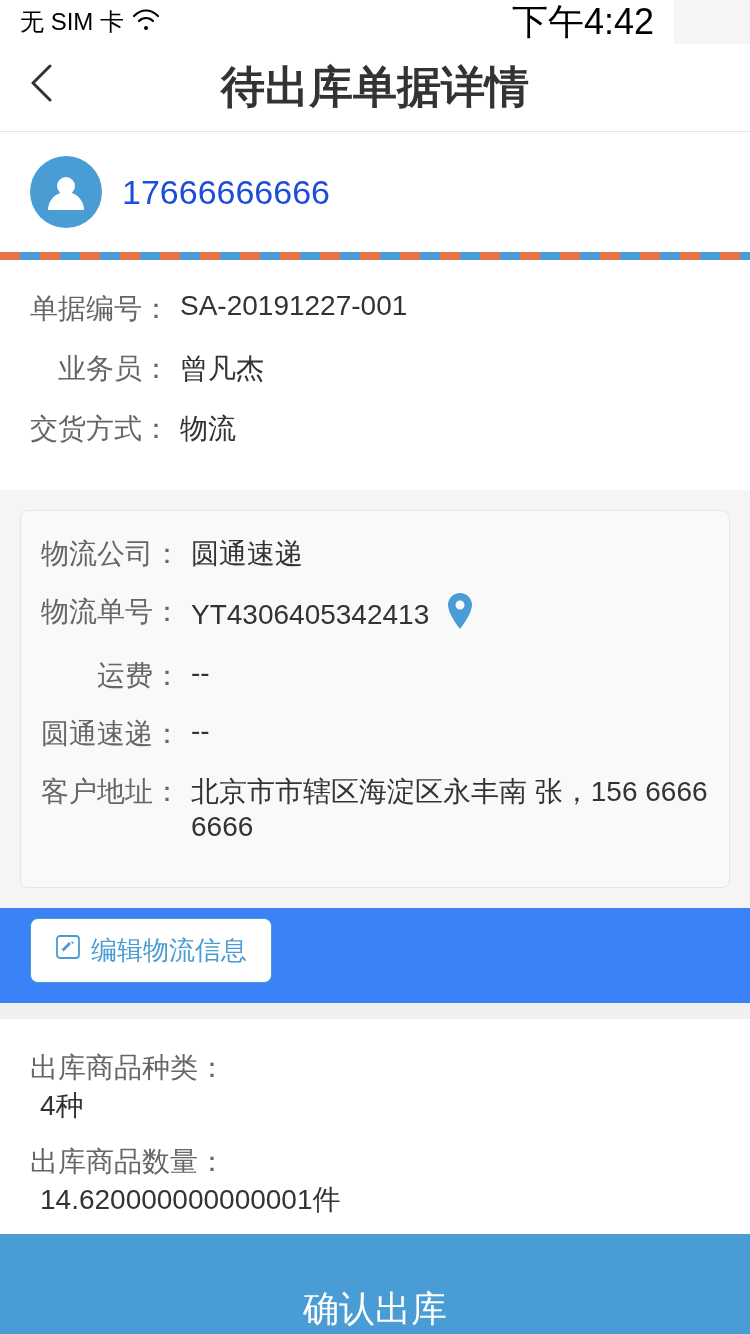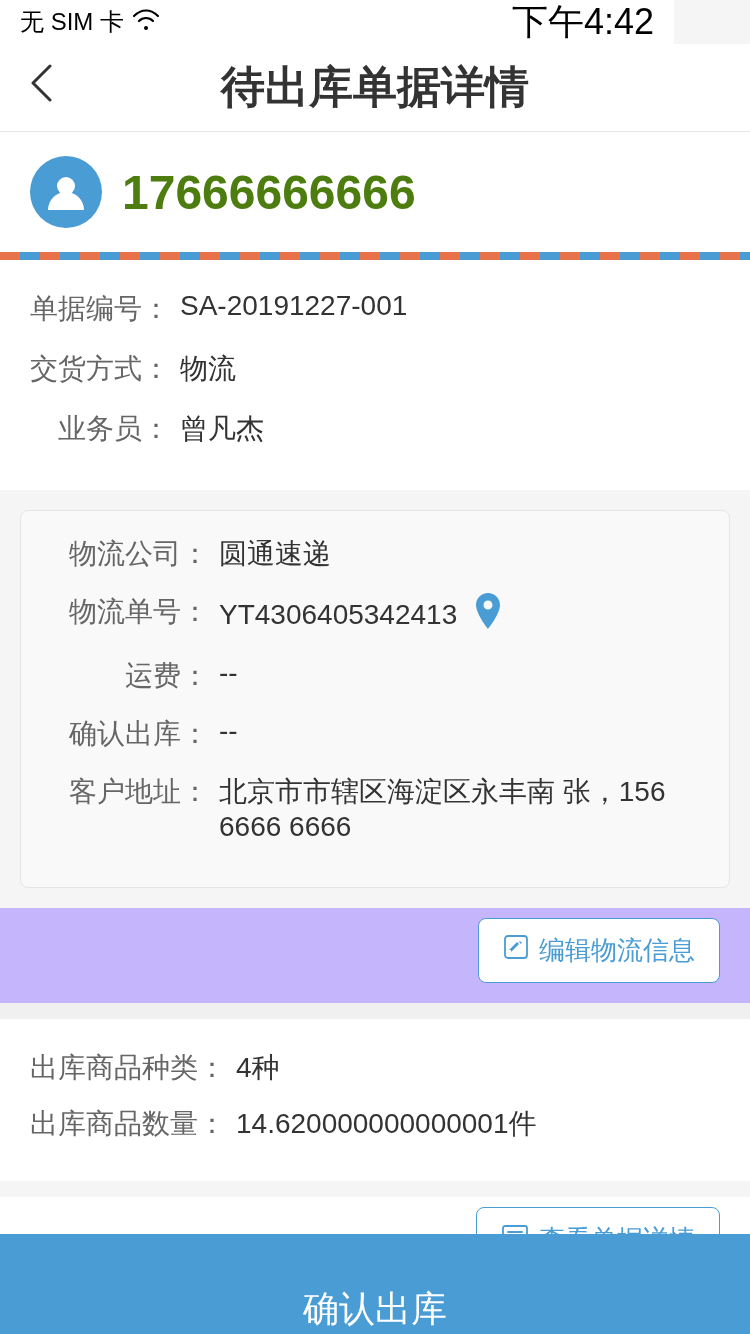--- a/index.html
+++ b/index.html
@@ -64,23 +64,23 @@
     .customer-avatar {
       width: 72px;
       height: 72px;
       border-radius: 50%;
       background: #4a9dd4;
       display: flex;
       align-items: center;
       justify-content: center;
     }
     .customer-phone {
-      font-size: 48px;
-      font-weight: 700;
-      color: #4d7c0f;
+      font-size: 34px;
+      font-weight: 400;
+      color: #1d4ed8;
     }
 
     
     .dashed-divider {
       width: 750px;
       height: 8px;
       background: repeating-linear-gradient(
         90deg,
         #e8734a 0px, #e8734a 20px,
         #4a9dd4 20px, #4a9dd4 40px
@@ -124,44 +124,42 @@
       display: flex;
       align-items: flex-start;
       margin-bottom: 20px;
     }
     .logistics-label {
       color: #666;
       font-size: 28px;
       min-width: 140px;
       text-align: right;
       flex-shrink: 0;
-      margin-left: 28px;
     }
     .logistics-value {
       color: #333;
       font-size: 28px;
       margin-left: 10px;
       flex: 1;
     }
     .logistics-value-row {
       display: flex;
       align-items: center;
       gap: 16px;
     }
     .location-icon {
       color: #4a9dd4;
       font-size: 32px;
     }
 
     
     .edit-btn-row {
       display: flex;
-      justify-content: flex-end;
       padding: 10px 30px 20px 30px;
-      background: #c4b5fd;
+      background: #3b82f6;
     }
     .edit-btn {
       border: 1px solid #4a9dd4;
       border-radius: 8px;
       padding: 14px 24px;
       color: #4a9dd4;
       font-size: 26px;
       display: flex;
       align-items: center;
       gap: 10px;
@@ -179,20 +177,21 @@
     
     .product-section {
       background: #fff;
       padding: 30px 30px 20px 30px;
       margin-bottom: 16px;
     }
     .product-row {
       display: flex;
       align-items: flex-start;
       margin-bottom: 18px;
+      flex-direction: column;
     }
     .product-label {
       color: #666;
       font-size: 28px;
       min-width: 160px;
       text-align: right;
       flex-shrink: 0;
     }
     .product-value {
       color: #333;
@@ -293,26 +292,26 @@
   </div>
 
   <div class="dashed-divider"></div>
 
   <div class="info-section">
     <div class="info-row">
       <span class="info-label">单据编号：</span>
       <span class="info-value">SA-20191227-001</span>
     </div>
     <div class="info-row">
+      <span class="info-label">业务员：</span>
+      <span class="info-value">曾凡杰</span>
+    </div>
+    <div class="info-row">
       <span class="info-label">交货方式：</span>
       <span class="info-value">物流</span>
-    </div>
-    <div class="info-row">
-      <span class="info-label">业务员：</span>
-      <span class="info-value">曾凡杰</span>
     </div>
   </div>
 
   <div class="logistics-card">
     <div class="logistics-row">
       <span class="logistics-label">物流公司：</span>
       <span class="logistics-value">圆通速递</span>
     </div>
     <div class="logistics-row">
       <span class="logistics-label">物流单号：</span>
@@ -323,21 +322,21 @@
             <path d="M15 0C8.4 0 3 5.4 3 12c0 9 12 24 12 24s12-15 12-24C27 5.4 21.6 0 15 0zm0 16.5a4.5 4.5 0 1 1 0-9 4.5 4.5 0 0 1 0 9z" fill="#4a9dd4"></path>
           </svg>
         </span>
       </div>
     </div>
     <div class="logistics-row">
       <span class="logistics-label">运费：</span>
       <span class="logistics-value">--</span>
     </div>
     <div class="logistics-row">
-      <span class="logistics-label">确认出库：</span>
+      <span class="logistics-label">圆通速递：</span>
       <span class="logistics-value">--</span>
     </div>
     <div class="logistics-row">
       <span class="logistics-label">客户地址：</span>
       <span class="logistics-value">北京市市辖区海淀区永丰南  张，156 6666 6666</span>
     </div>
   </div>
 
   <div class="edit-btn-row">
     <button class="edit-btn">

